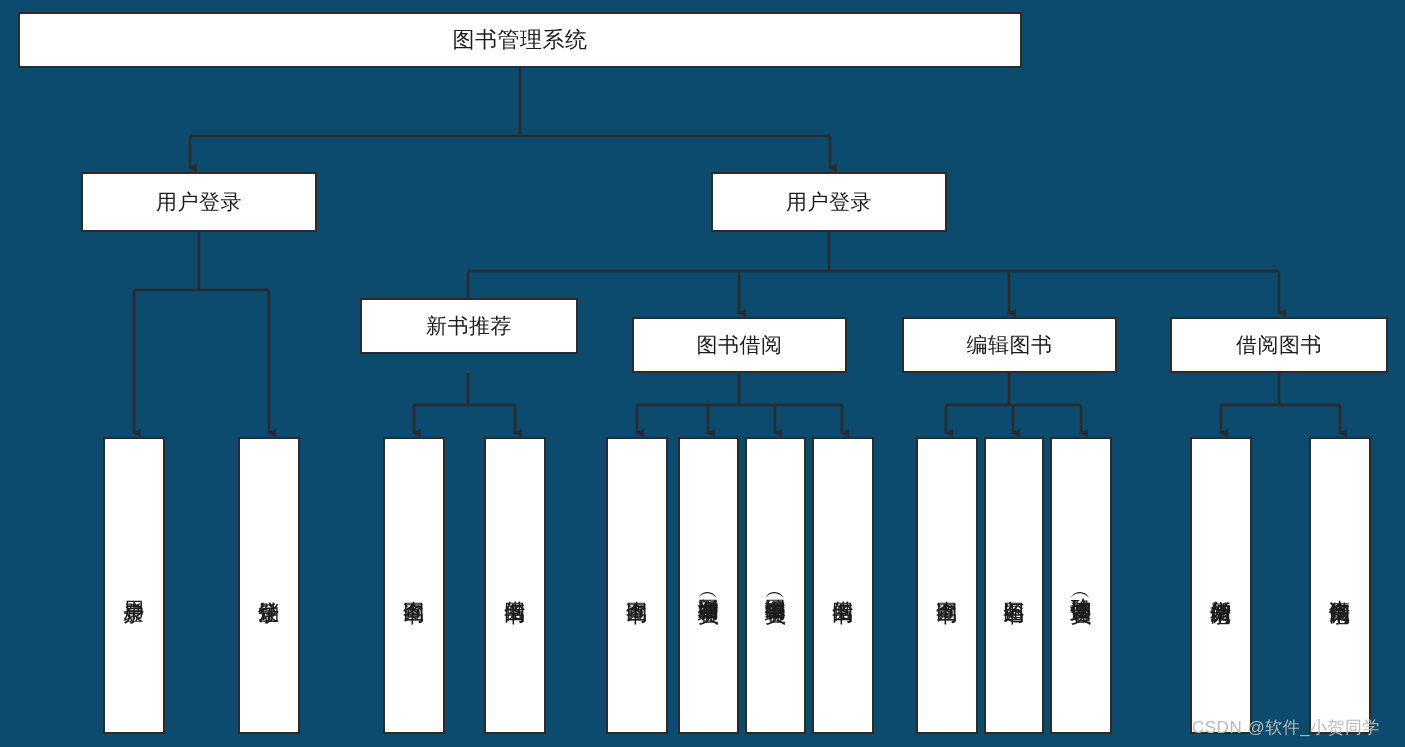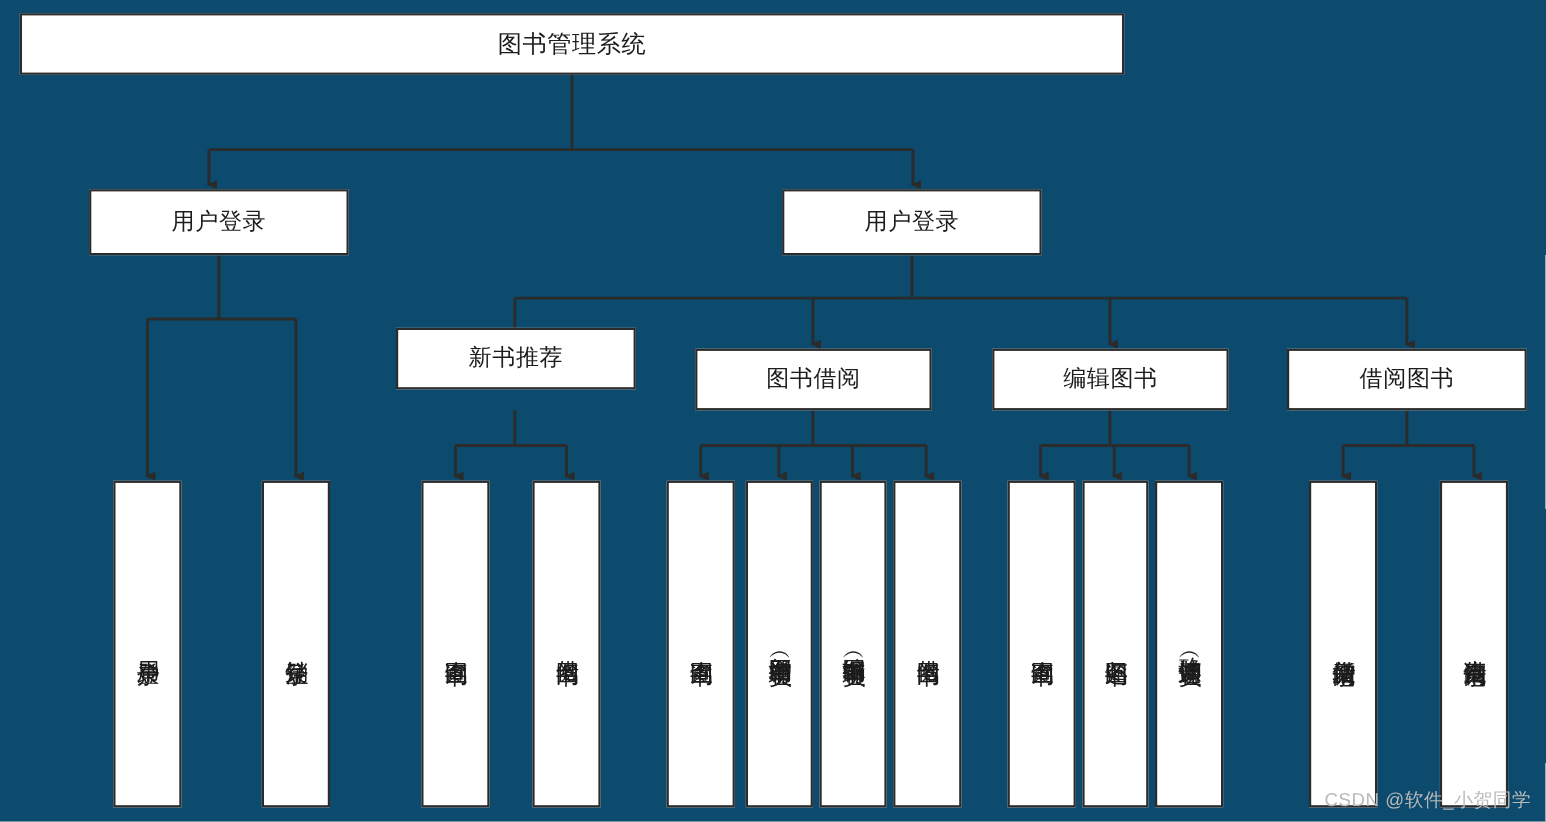--- a/index.html
+++ b/index.html
@@ -62,21 +62,20 @@
   .node.root .node-label {
     font-size: 22px;
   }
   .watermark {
     position: absolute;
     color: #b9b9b9;
     font-size: 17px;
     white-space: nowrap;
     letter-spacing: 0.5px;
     font-family: "Liberation Sans", "DejaVu Sans", sans-serif;
-    padding-left: 12px;
   }
 </style>
 </head>
 <body>
 
 <div id="diagram-root">
 
   <svg id="edges-layer" viewBox="0 0 1405 747" width="1405" height="747" xmlns="http://www.w3.org/2000/svg">
     <defs>
       <marker id="arrowhead" markerWidth="10" markerHeight="10" refX="4.2" refY="7.4" orient="auto" markerUnits="userSpaceOnUse">

